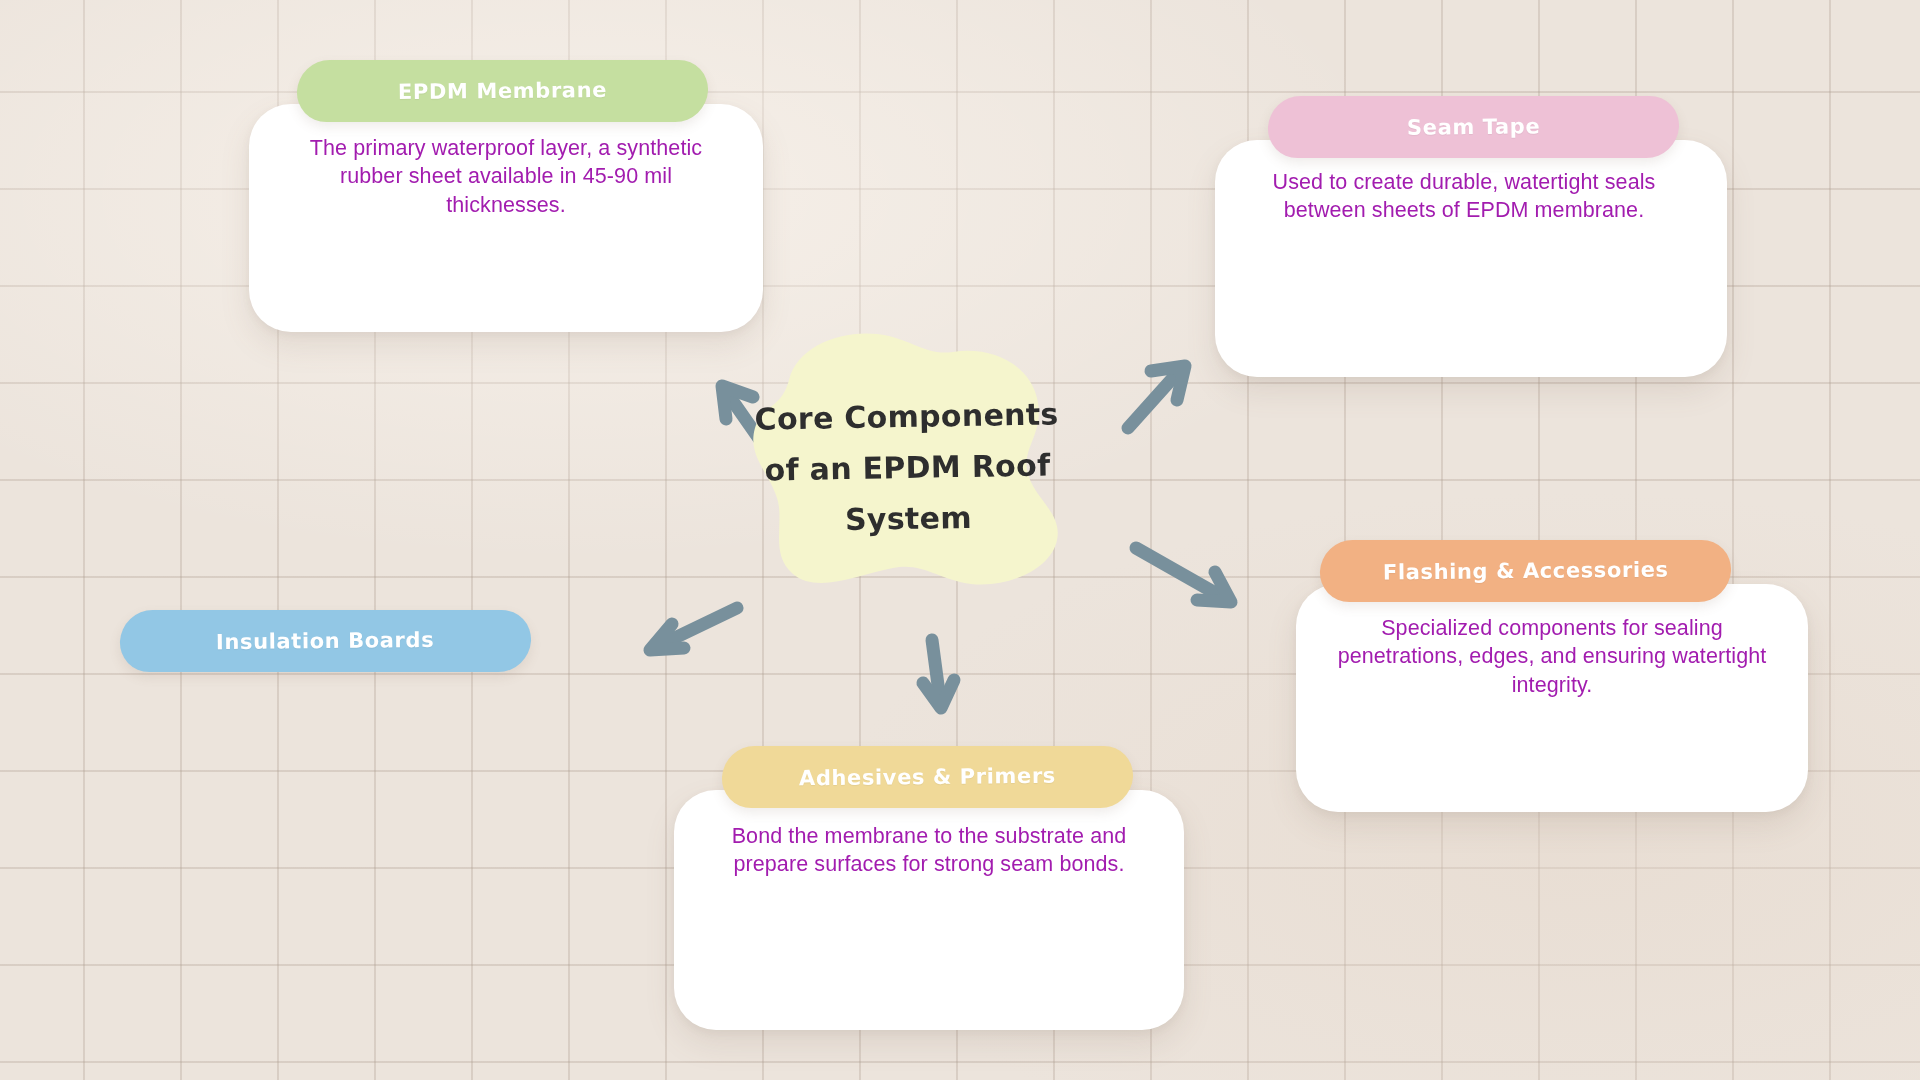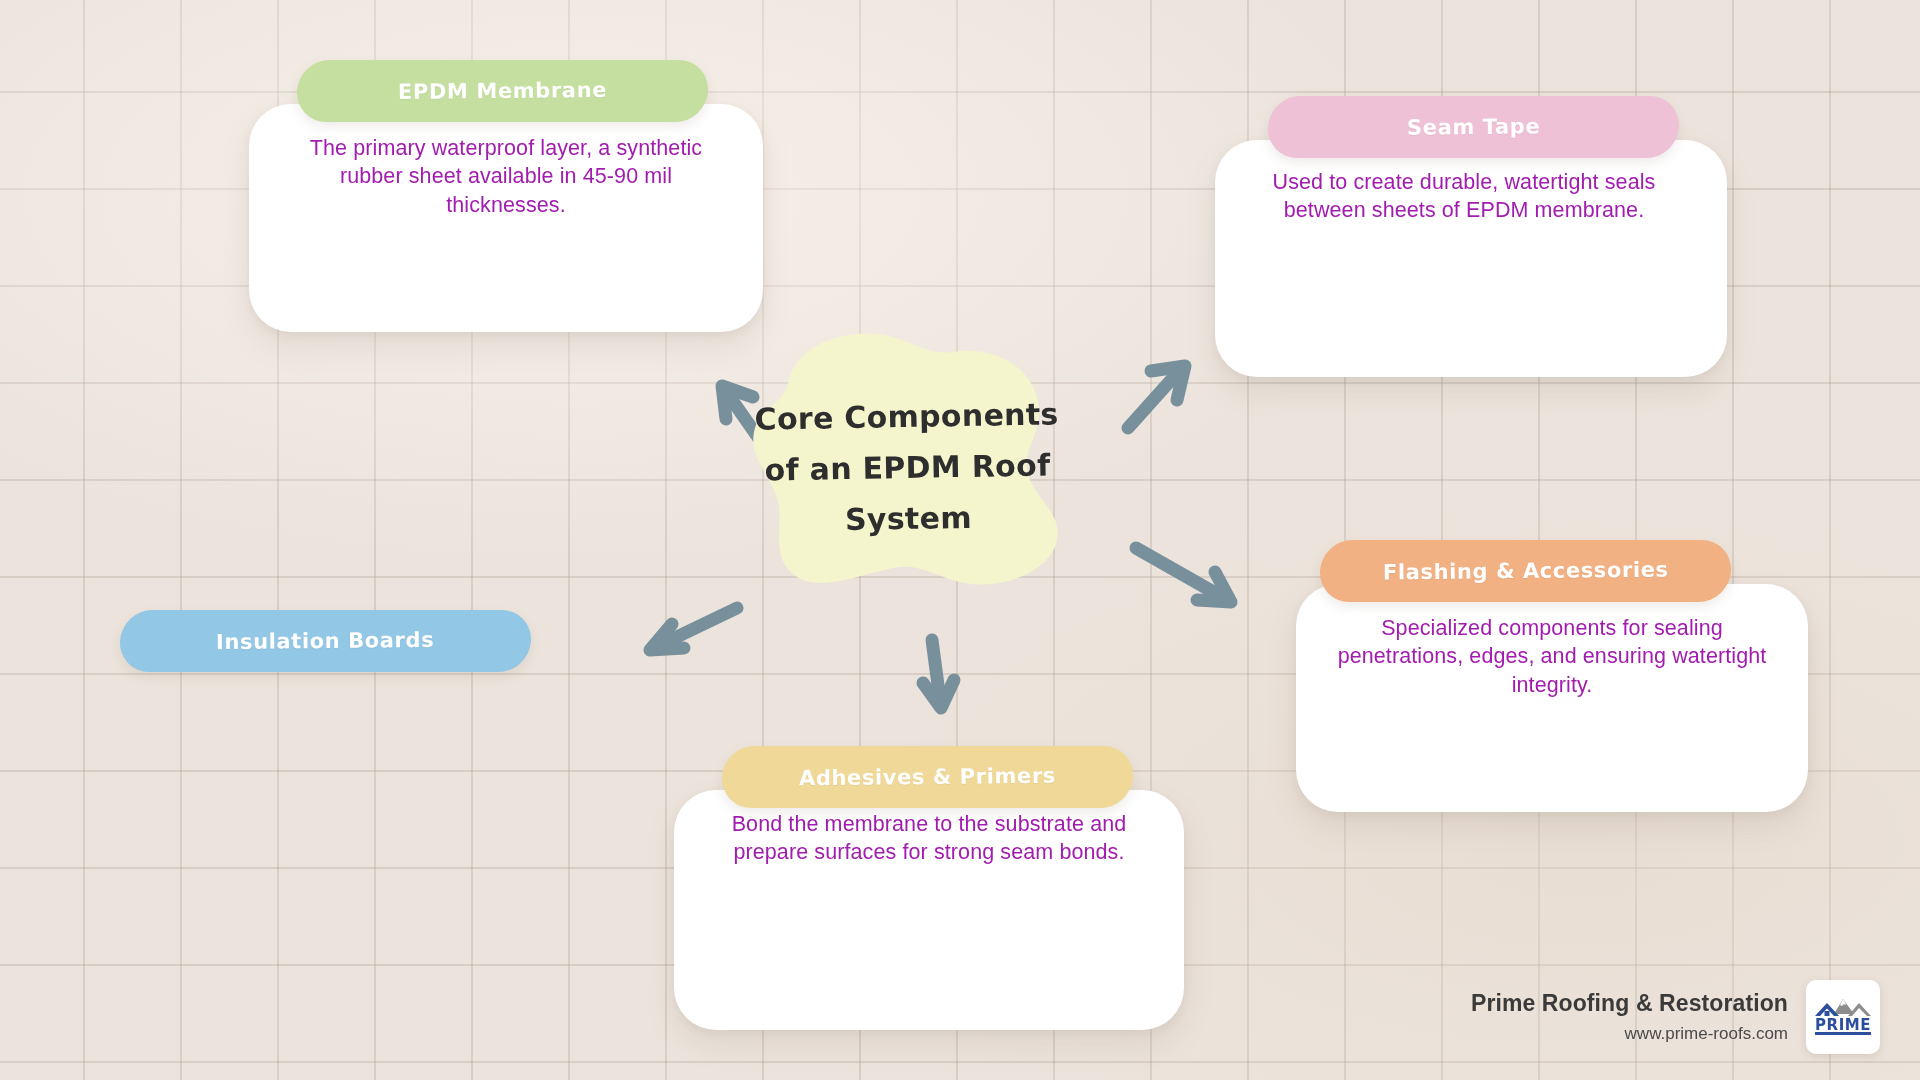--- a/index.html
+++ b/index.html
@@ -194,21 +194,21 @@
   </div>
 
   <div class="card" style="left:1272px; top:584px; width:512px; height:228px;margin-left:24px;">
     <div class="card-body" style="top:30px;">Specialized components for sealing penetrations, edges, and ensuring watertight integrity.</div>
   </div>
   <div class="pill" style="left:1320px; top:540px; width:411px; height:62px; background:#f2b183;">
     <span>Flashing &amp; Accessories</span>
   </div>
 
   <div class="card" style="left:674px; top:790px; width:510px; height:240px;">
-    <div class="card-body" style="top:20px;">Bond the membrane to the substrate and prepare surfaces for strong seam bonds.</div>
+    <div class="card-body" style="top:32px;">Bond the membrane to the substrate and prepare surfaces for strong seam bonds.</div>
   </div>
   <div class="pill" style="left:722px; top:746px; width:411px; height:62px; background:#f0d998;">
     <span>Adhesives &amp; Primers</span>
   </div>
 
   <div class="pill" style="left:120px; top:610px; width:411px; height:62px; background:#92c7e5;">
     <span>Insulation Boards</span>
   </div>
 
   <div id="center-blob">
@@ -226,35 +226,14 @@
                C 24 150, 2 134, 10 106
                C 17 82, 36 88, 44 58 Z" fill="#f5f5cd"></path>
     </svg>
     <div class="blob-text">
       <div>Core Components</div>
       <div>of an EPDM Roof</div>
       <div>System</div>
     </div>
   </div>
 
-  <div id="footer">
-    <div id="footer-text">
-      <div id="brand-name">Prime Roofing &amp; Restoration</div>
-      <div id="brand-url">www.prime-roofs.com</div>
-    </div>
-    <div id="brand-logo">
-      <svg width="62" height="50" viewBox="0 0 62 50">
-
-        <path d="M 22 22 L 31 7 L 42 22 Z" fill="#8d8d8d"></path>
-        <path d="M 28 13 L 31 7 L 34.5 13 L 32 12 L 30 14 Z" fill="#ffffff"></path>
-
-        <path d="M 36 24 L 47 11 L 59 24 L 55 24 L 47 16 L 40 24 Z" fill="#8d8d8d"></path>
-
-        <path d="M 3 24 L 15 11 L 27 24 L 22 24 L 15 16.5 L 8 24 Z" fill="#2b4f9e"></path>
-        <rect x="12.5" y="19" width="5" height="5" fill="#2b4f9e"></rect>
-
-        <text x="31" y="38" text-anchor="middle" font-family="DejaVu Sans, sans-serif" font-weight="bold" font-size="15" letter-spacing="0.5" fill="#2b4f9e">PRIME</text>
-        <rect x="3" y="40" width="56" height="3" fill="#2b4f9e"></rect>
-      </svg>
-    </div>
-  </div>
 
 </div>
 
 </body></html>

